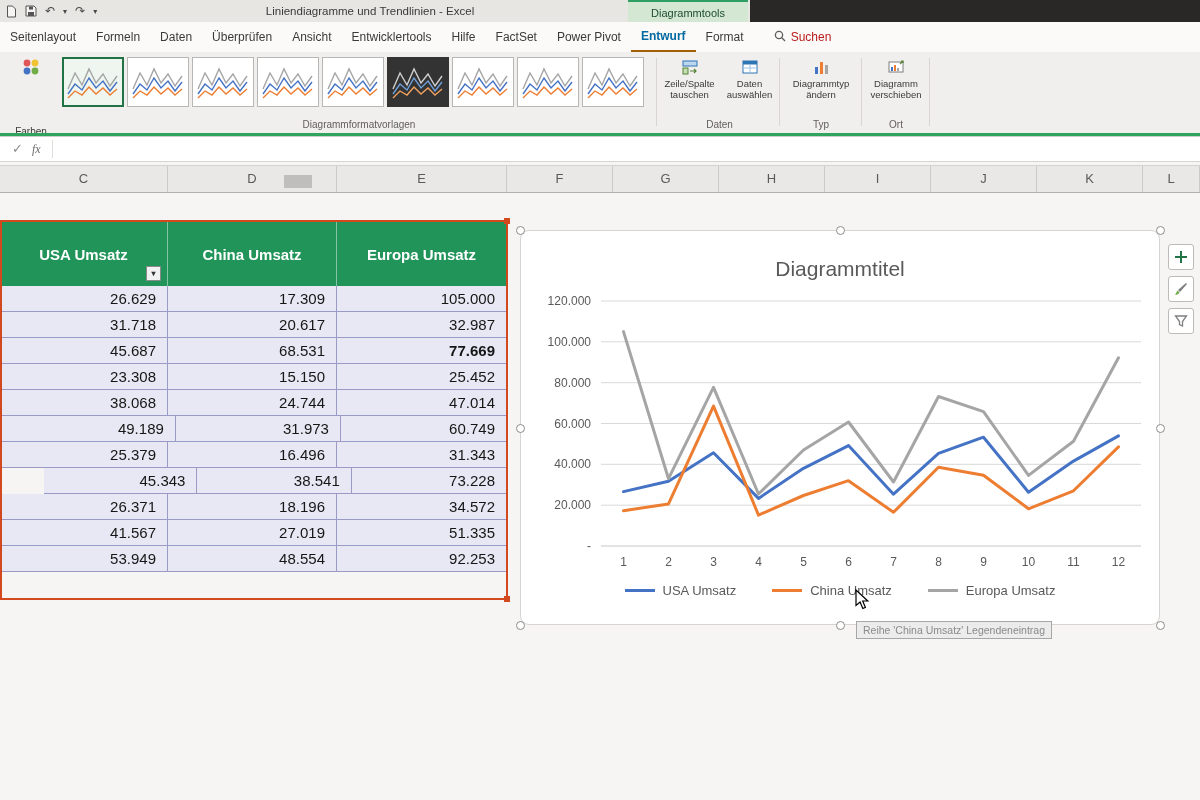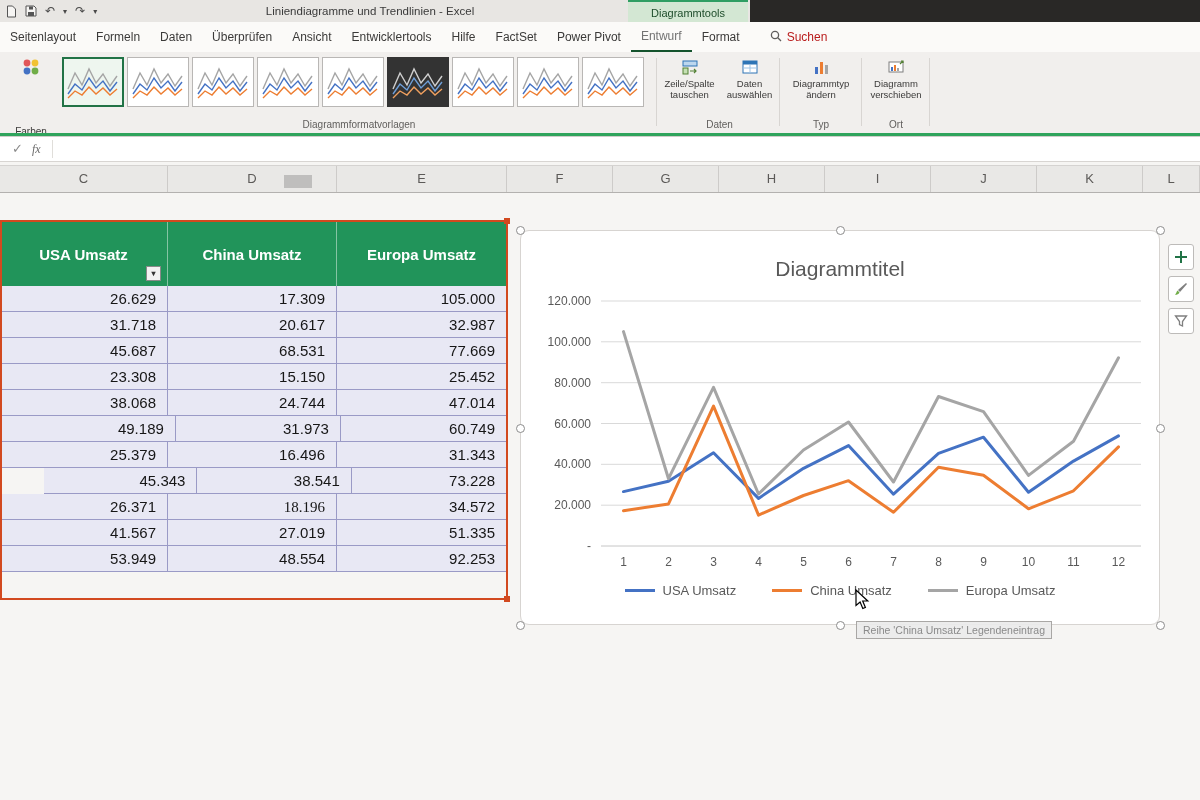--- a/index.html
+++ b/index.html
@@ -14,21 +14,21 @@
   .wintitle{position:absolute;left:160px;top:0;width:420px;height:22px;line-height:22px;text-align:center;
             font-size:11.5px;color:#3a3a3a;white-space:nowrap;}
   .ctxtab{position:absolute;left:628px;top:0;width:120px;height:22px;line-height:22px;text-align:center;
           font-size:11px;color:#1e4d2b;background:#d3e7d3;border-top:2px solid #2f9e63;box-sizing:border-box;}
   .tb-dark{position:absolute;left:750px;top:0;width:450px;height:22px;background:#292826;}
 
   
   .ribbontabs{position:absolute;left:0;top:22px;width:1200px;height:30px;background:#fbfaf8;display:flex;align-items:stretch;}
   .tabflow{display:flex;align-items:center;}
   .rtab{padding:0 10px;line-height:28px;font-size:12px;color:#3b3a39;white-space:nowrap;box-sizing:border-box;}
-  .rtab.active{color:#737373;font-weight:normal;border-bottom:3px solid #14532d;}
+  .rtab.active{color:#0369a1;font-weight:bold;border-bottom:3px solid #a16207;}
   .searchbox{margin-left:20px;display:flex;align-items:center;gap:5px;font-size:12px;color:#b91c1c;}
 
   
   .ribbonbody{position:absolute;left:0;top:52px;width:1200px;height:81px;background:#f1efed;}
   .greenline{position:absolute;left:0;top:133px;width:1200px;height:3px;background:#2fa45c;}
   .farben{position:absolute;left:4px;top:5px;width:54px;height:72px;display:flex;flex-direction:column;align-items:center;
           font-size:10px;color:#3b3a39;text-align:center;line-height:1.15;gap:48px;}
   .farben .caret{font-size:7px;color:#5a5856;margin-top:1px;}
   .galgroup{position:absolute;left:62px;top:0;width:594px;height:81px;}
   .galrow{position:absolute;left:0;top:5px;display:flex;gap:3px;}
@@ -343,21 +343,21 @@
       <div class="dcell" style="width: 170px;">105.000</div>
     </div>
     <div class="trow">
       <div class="dcell" style="width: 168px;">31.718</div>
       <div class="dcell" style="width: 169px;">20.617</div>
       <div class="dcell" style="width: 170px;">32.987</div>
     </div>
     <div class="trow">
       <div class="dcell" style="width: 168px;">45.687</div>
       <div class="dcell" style="width: 169px;">68.531</div>
-      <div class="dcell" style="width: 170px;">77.669</div>
+      <div class="dcell" style="width: 170px; font-weight: bold;">77.669</div>
     </div>
     <div class="trow">
       <div class="dcell" style="width: 168px;">23.308</div>
       <div class="dcell" style="width: 169px;">15.150</div>
       <div class="dcell" style="width: 170px;">25.452</div>
     </div>
     <div class="trow">
       <div class="dcell" style="width: 168px;">38.068</div>
       <div class="dcell" style="width: 169px;">24.744</div>
       <div class="dcell" style="width: 170px;">47.014</div>
@@ -372,21 +372,21 @@
       <div class="dcell" style="width: 169px;">16.496</div>
       <div class="dcell" style="width: 170px;">31.343</div>
     </div>
     <div class="trow">
       <div class="dcell" style="width: 168px; margin-left: 44px;">45.343</div>
       <div class="dcell" style="width: 169px;">38.541</div>
       <div class="dcell" style="width: 170px;">73.228</div>
     </div>
     <div class="trow">
       <div class="dcell" style="width: 168px;">26.371</div>
-      <div class="dcell" style="width: 169px; font-family: Liberation Serif, serif;">18.196</div>
+      <div class="dcell" style="width: 169px;">18.196</div>
       <div class="dcell" style="width: 170px;">34.572</div>
     </div>
     <div class="trow">
       <div class="dcell" style="width: 168px;">41.567</div>
       <div class="dcell" style="width: 169px;">27.019</div>
       <div class="dcell" style="width: 170px;">51.335</div>
     </div>
     <div class="trow">
       <div class="dcell" style="width: 168px;">53.949</div>
       <div class="dcell" style="width: 169px;">48.554</div>

